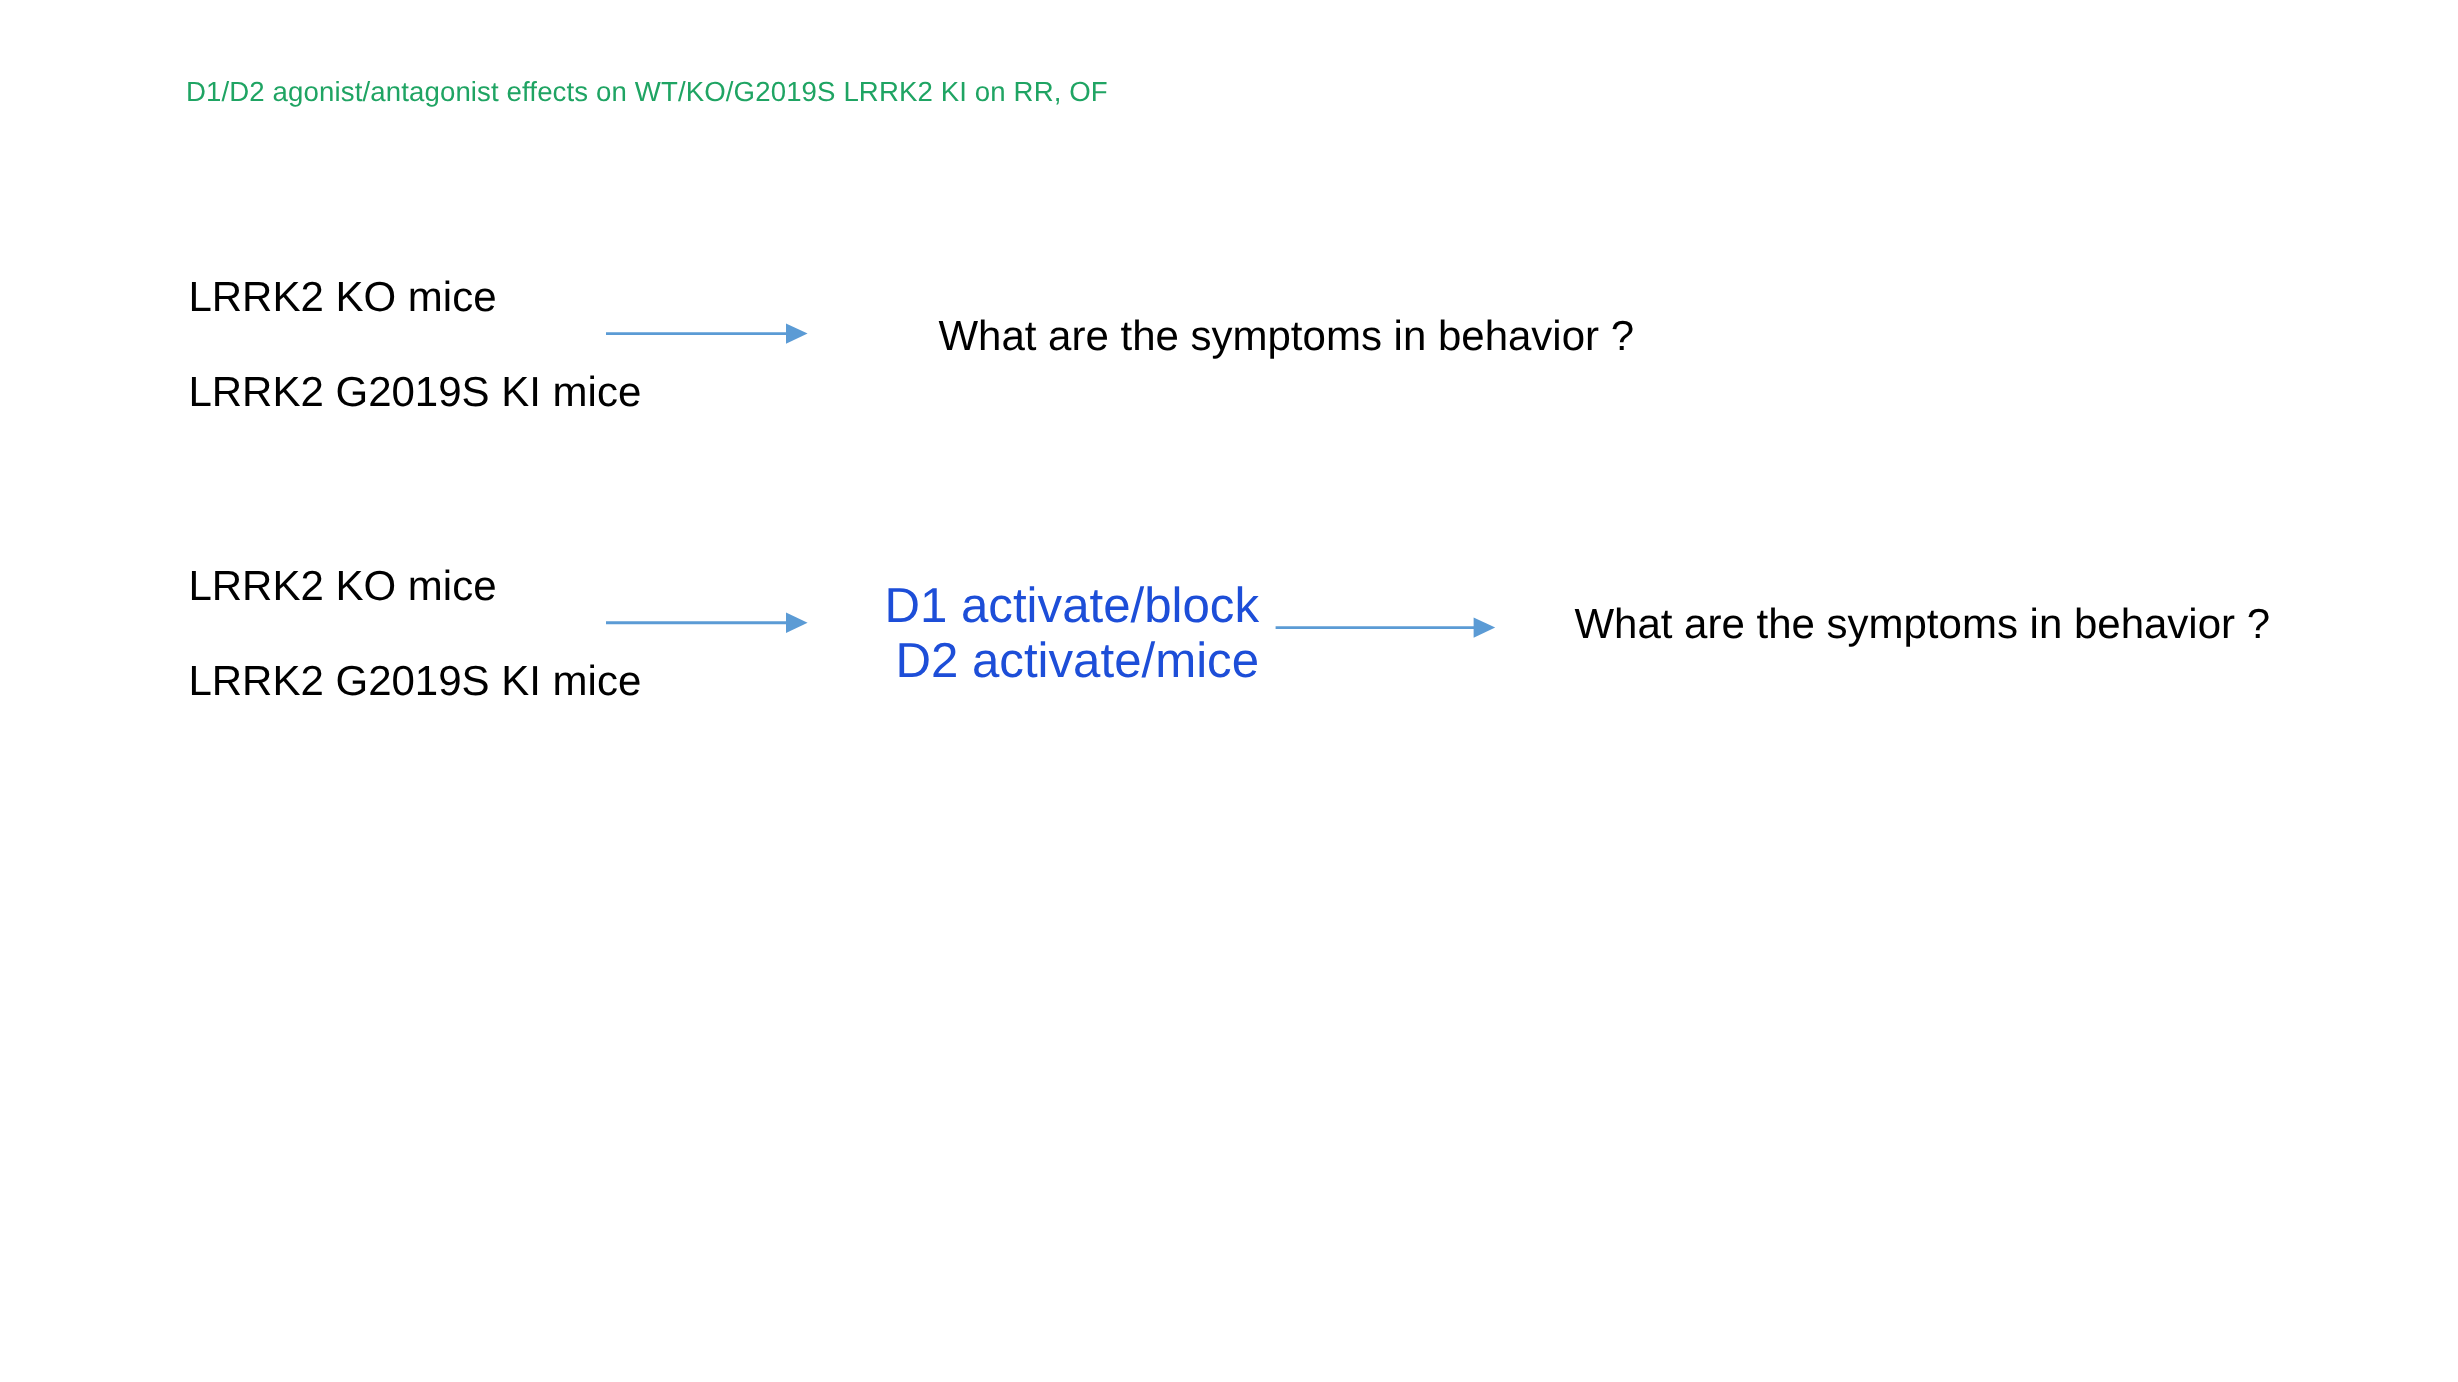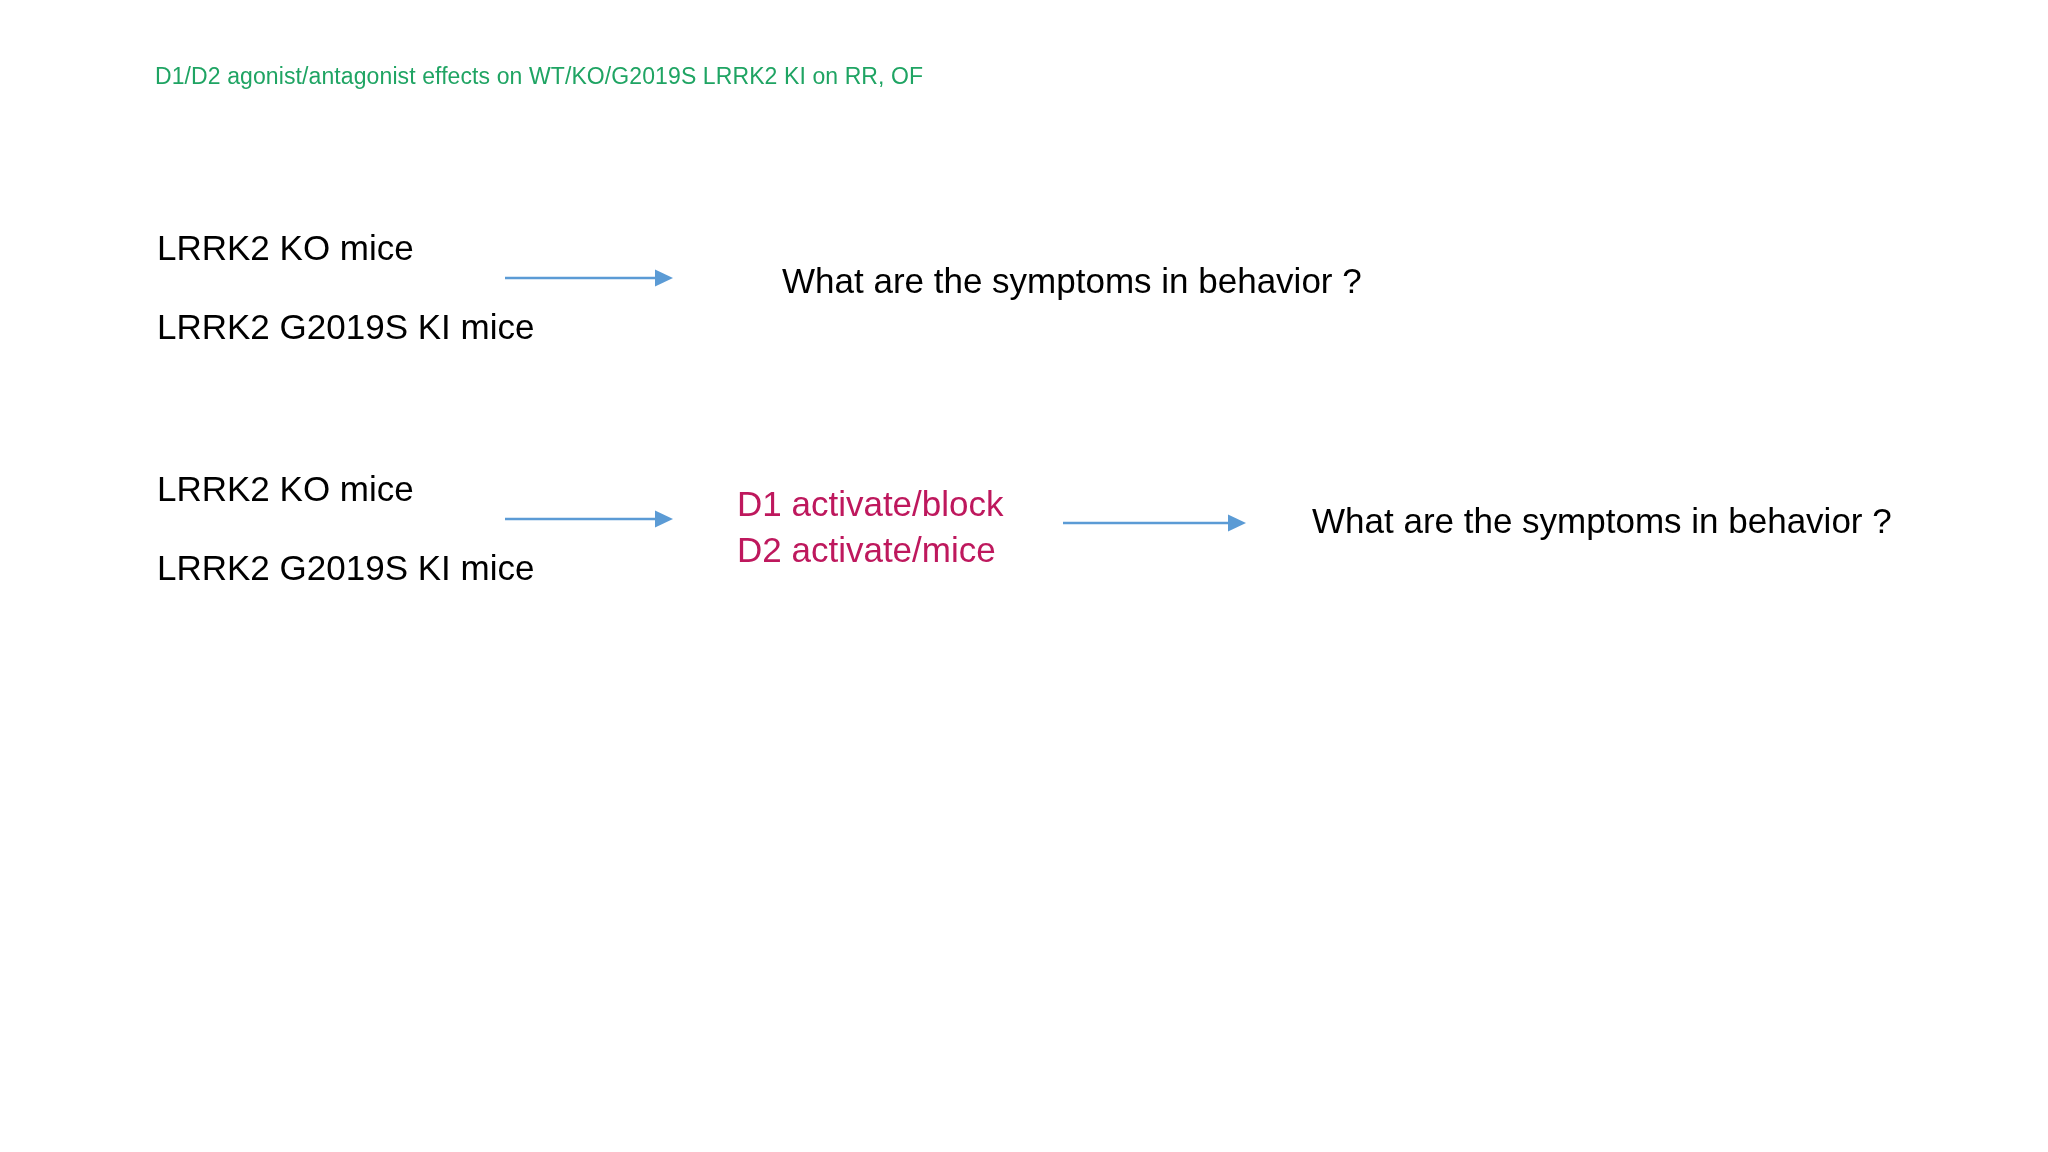--- a/index.html
+++ b/index.html
@@ -36,25 +36,26 @@
     position: absolute;
     font-size: 35px;
     line-height: 44px;
     color: #000000;
     font-family: "Liberation Sans", sans-serif;
     white-space: nowrap;
   }
 
   .block-two-line {
     position: absolute;
-    font-size: 35px;
+    font-size: 41px;
     line-height: 46px;
-    color: #be185d;
+    color: #1d4ed8;
     font-family: "Liberation Sans", sans-serif;
     white-space: nowrap;
+    text-align: right;
   }
   .block-two-line > div { display: block; }
 
   
   .r1-ko       { left: 157px;  top: 226px; }
   .r1-ki       { left: 157px;  top: 305px; }
   .r1-question { left: 782px;  top: 259px; }
 
   
   .r2-ko       { left: 157px;  top: 467px; }

